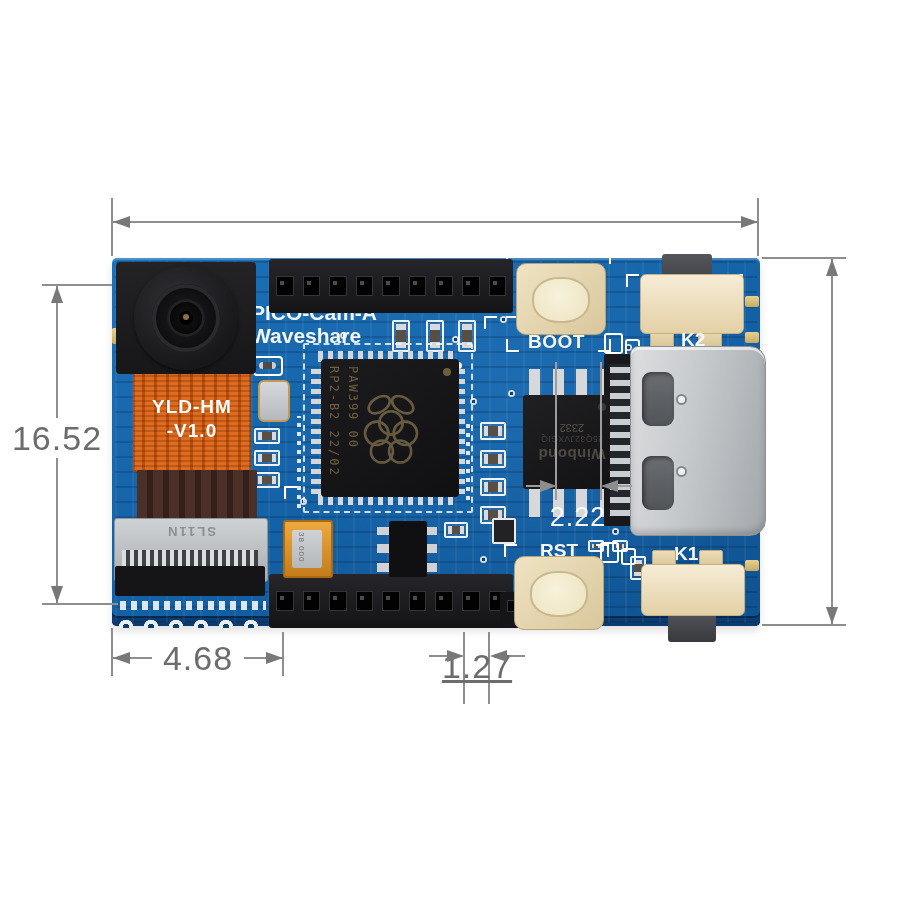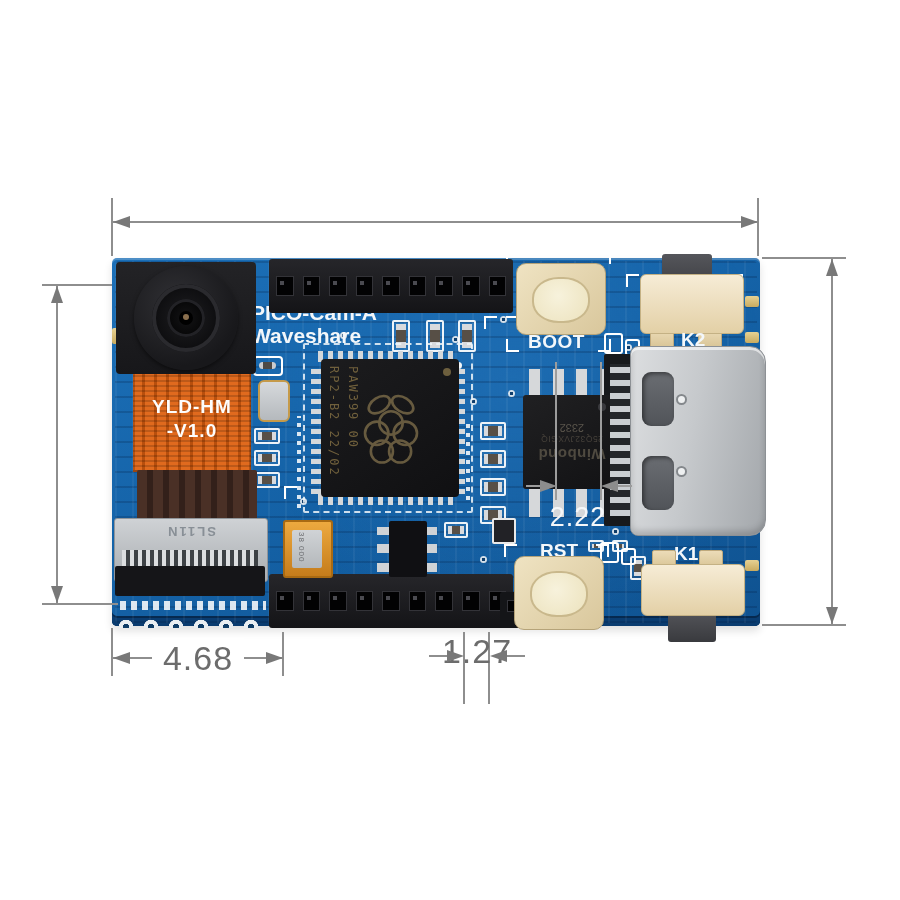--- a/index.html
+++ b/index.html
@@ -343,41 +343,42 @@
   <div class="dimline" style="left:757px;top:198px;width:2px;height:58px;"></div>
   <div class="dimline" style="left:113px;top:221px;width:645px;height:2px;"></div>
   <div class="arr l" style="left:113px;top:216px;"></div>
   <div class="arr r" style="left:741px;top:216px;"></div>
 
   <div class="dimline" style="left:42px;top:284px;width:70px;height:2px;"></div>
   <div class="dimline" style="left:42px;top:603px;width:76px;height:2px;"></div>
   <div class="dimline" style="left:56px;top:286px;width:2px;height:317px;"></div>
   <div class="arr u" style="left:51px;top:286px;"></div>
   <div class="arr d" style="left:51px;top:586px;"></div>
+  <div class="dimlabel" style="left:8px;top:418px;width:98px;">16.52</div>
 
   <div class="dimline" style="left:762px;top:257px;width:84px;height:2px;"></div>
   <div class="dimline" style="left:762px;top:624px;width:84px;height:2px;"></div>
   <div class="dimline" style="left:831px;top:259px;width:2px;height:365px;"></div>
   <div class="arr u" style="left:826px;top:259px;"></div>
   <div class="arr d" style="left:826px;top:607px;"></div>
 
   <div class="dimline" style="left:111px;top:628px;width:2px;height:48px;"></div>
   <div class="dimline" style="left:282px;top:632px;width:2px;height:44px;"></div>
   <div class="dimline" style="left:113px;top:657px;width:170px;height:2px;"></div>
   <div class="arr l" style="left:113px;top:652px;"></div>
   <div class="arr r" style="left:266px;top:652px;"></div>
   <div class="dimlabel" style="left:152px;top:638px;width:92px;">4.68</div>
 
   <div class="dimline" style="left:463px;top:632px;width:2px;height:72px;"></div>
   <div class="dimline" style="left:488px;top:632px;width:2px;height:72px;"></div>
   <div class="dimline" style="left:429px;top:655px;width:20px;height:2px;"></div>
   <div class="arr r" style="left:447px;top:650px;"></div>
   <div class="dimline" style="left:505px;top:655px;width:20px;height:2px;"></div>
   <div class="arr l" style="left:490px;top:650px;"></div>
-  <div class="dimlabel" style="left:432px;top:631px;width:90px;background:transparent;">1.27</div>
+  <div class="dimlabel" style="left:432px;top:646px;width:90px;background:transparent;text-decoration:underline;">1.27</div>
 
   <div class="dimline" style="left:555px;top:362px;width:2px;height:138px;background:#9c9c9c;z-index:50;"></div>
   <div class="dimline" style="left:600px;top:362px;width:2px;height:138px;background:#9c9c9c;z-index:50;"></div>
   <div class="dimline" style="left:526px;top:485px;width:16px;height:2px;background:#9c9c9c;z-index:50;"></div>
   <div class="arr r" style="left:540px;top:480px;border-left-color:#8d8d8d;"></div>
   <div class="dimline" style="left:616px;top:485px;width:16px;height:2px;background:#9c9c9c;z-index:50;"></div>
   <div class="arr l" style="left:601px;top:480px;border-right-color:#8d8d8d;"></div>
   <div class="dimlabel onboard" style="left:536px;top:502px;width:84px;">2.22</div>
 
 

